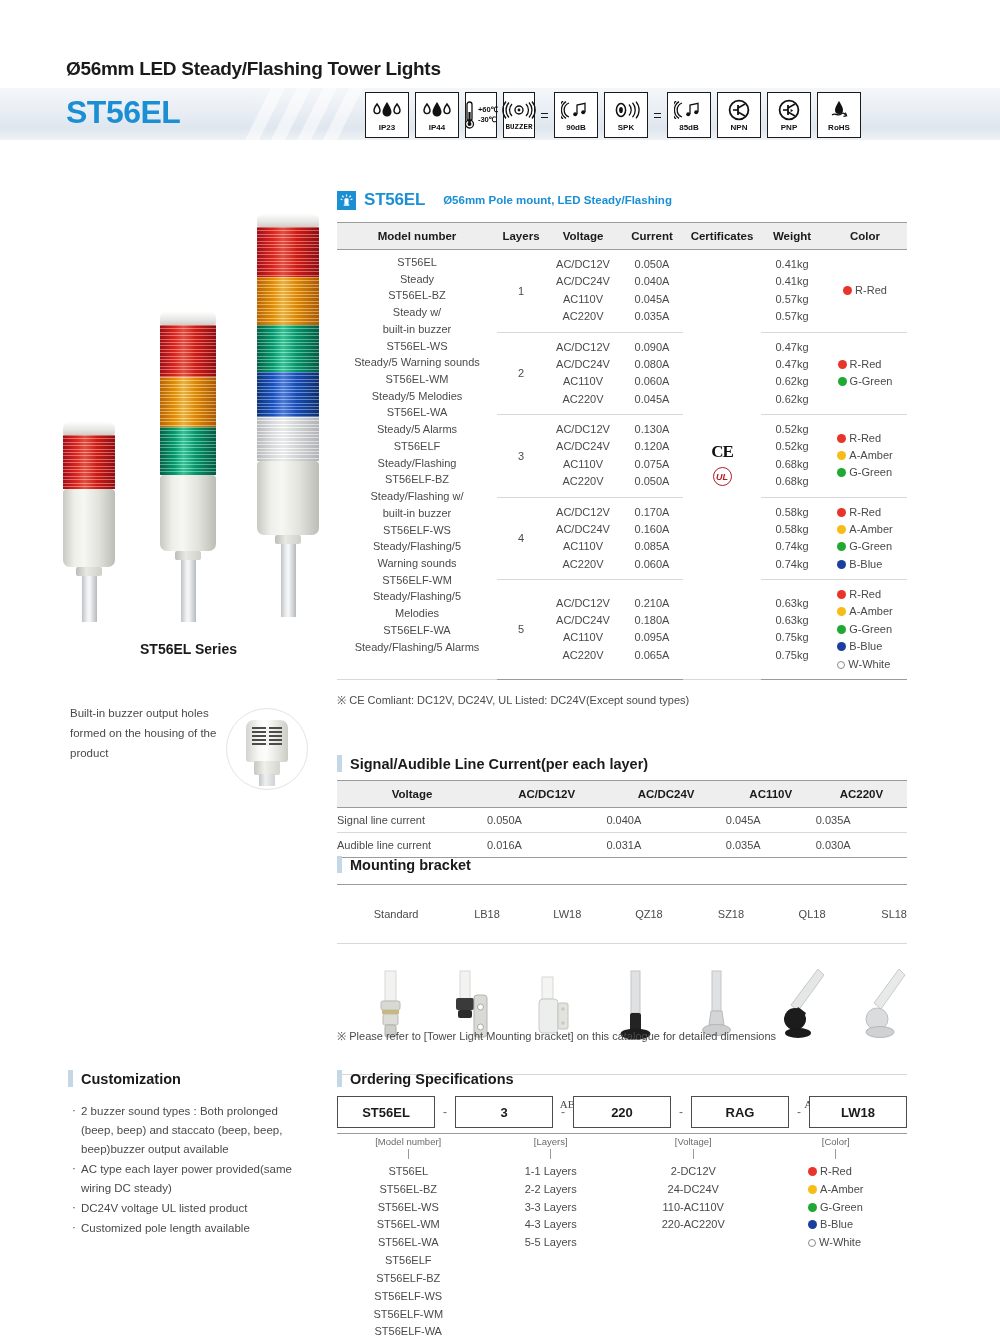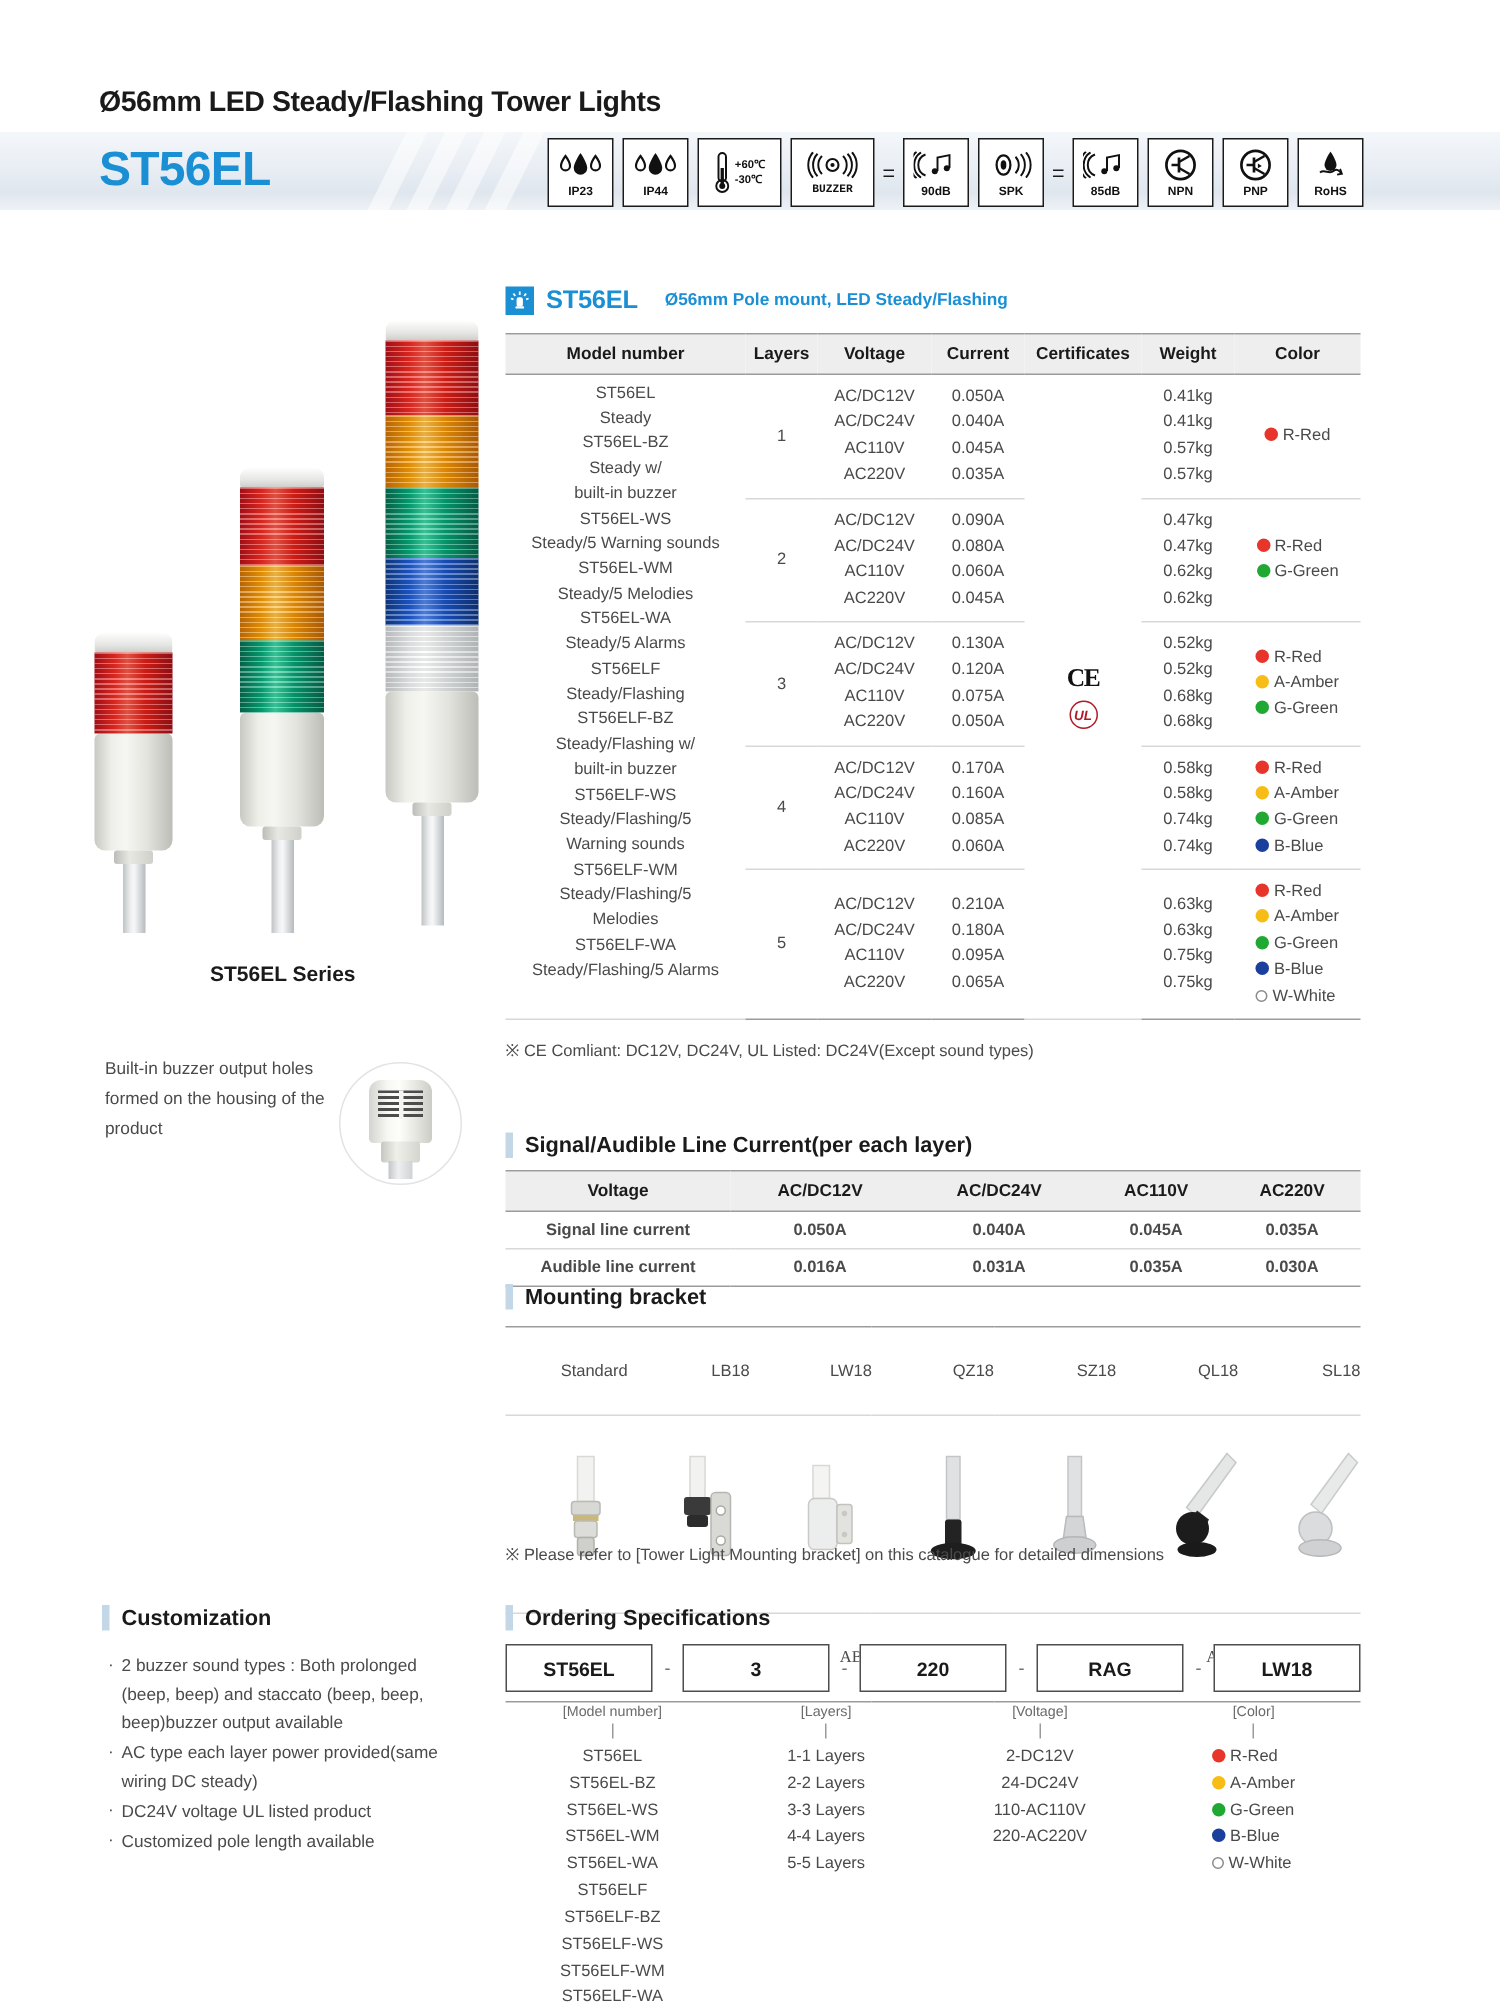--- a/index.html
+++ b/index.html
@@ -34,21 +34,21 @@
   }
   .icon-row {
     position: absolute; left: 365px; top: 92px;
     display: flex; align-items: center; gap: 6px;
   }
   .ibox {
     width: 44px; height: 46px; border: 1.6px solid #1a1a1a;
     display: flex; flex-direction: column; align-items: center; justify-content: center;
     background: #fff;
   }
-  .ibox.wide { width: 56px; }
+  .ibox.wide { width: 32px; }
   .ibox .glyph { height: 24px; display:flex; align-items:center; justify-content:center; }
   .ibox .cap { font-size: 8px; font-weight: bold; color: #111; line-height: 1; margin-top:2px; }
   .ibox .cap.sm { font-size: 7.5px; font-family: Liberation Mono, monospace; }
   .link2 { width: 7px; height: 9px; position: relative; }
   .link2::before, .link2::after {
     content:''; position:absolute; left:0; width:7px; height:1.6px; background:#1a1a1a;
   }
   .link2::before { top:2px; } .link2::after { top:6px; }
   .temp-lines { font-size: 7.5px; font-weight: bold; color:#111; line-height:1.35; text-align:left; }
 
@@ -179,21 +179,21 @@
   .sig-table {
     position: absolute; left: 337px; top: 780px; width: 570px;
     border-collapse: collapse; font-size: 11px; color: #4a4a4a;
   }
   .sig-table th {
     background: #eeeeee; font-size: 11.5px; font-weight: bold; color: #1a1a1a;
     padding: 7px 0; border-top: 1.4px solid #9b9b9b; border-bottom: 1.4px solid #9b9b9b;
     text-align: center;
   }
   .sig-table td {
-    text-align: center; padding: 6px 0; border-bottom: 1px solid #d8d8d8; font-weight: bold;
+    text-align: left; padding: 6px 0; border-bottom: 1px solid #d8d8d8;
   }
   .sig-table tr:last-child td { border-bottom: 1.4px solid #9b9b9b; }
 
   
   .br-table {
     position: absolute; left: 337px; top: 884px; width: 570px;
     border-collapse: collapse; font-size: 11px; color: #4a4a4a;
   }
   .br-table td {
     text-align: right; padding: 23px 0; border-bottom: 1px solid #d8d8d8; margin-top: 20px;
@@ -762,21 +762,21 @@
         <div>ST56ELF-WA</div>
       </div>
   </div>
   <div class="ord-col">
     <div class="tag">[Layers]</div>
     <div class="stem"></div>
     <div class="opt">
         <div>1-1 Layers</div>
         <div>2-2 Layers</div>
         <div>3-3 Layers</div>
-        <div>4-4 Layers</div>
+        <div>4-3 Layers</div>
         <div>5-5 Layers</div>
       </div>
   </div>
   <div class="ord-col">
     <div class="tag">[Voltage]</div>
     <div class="stem"></div>
     <div class="opt">
         <div>2-DC12V</div>
         <div>24-DC24V</div>
         <div>110-AC110V</div>

